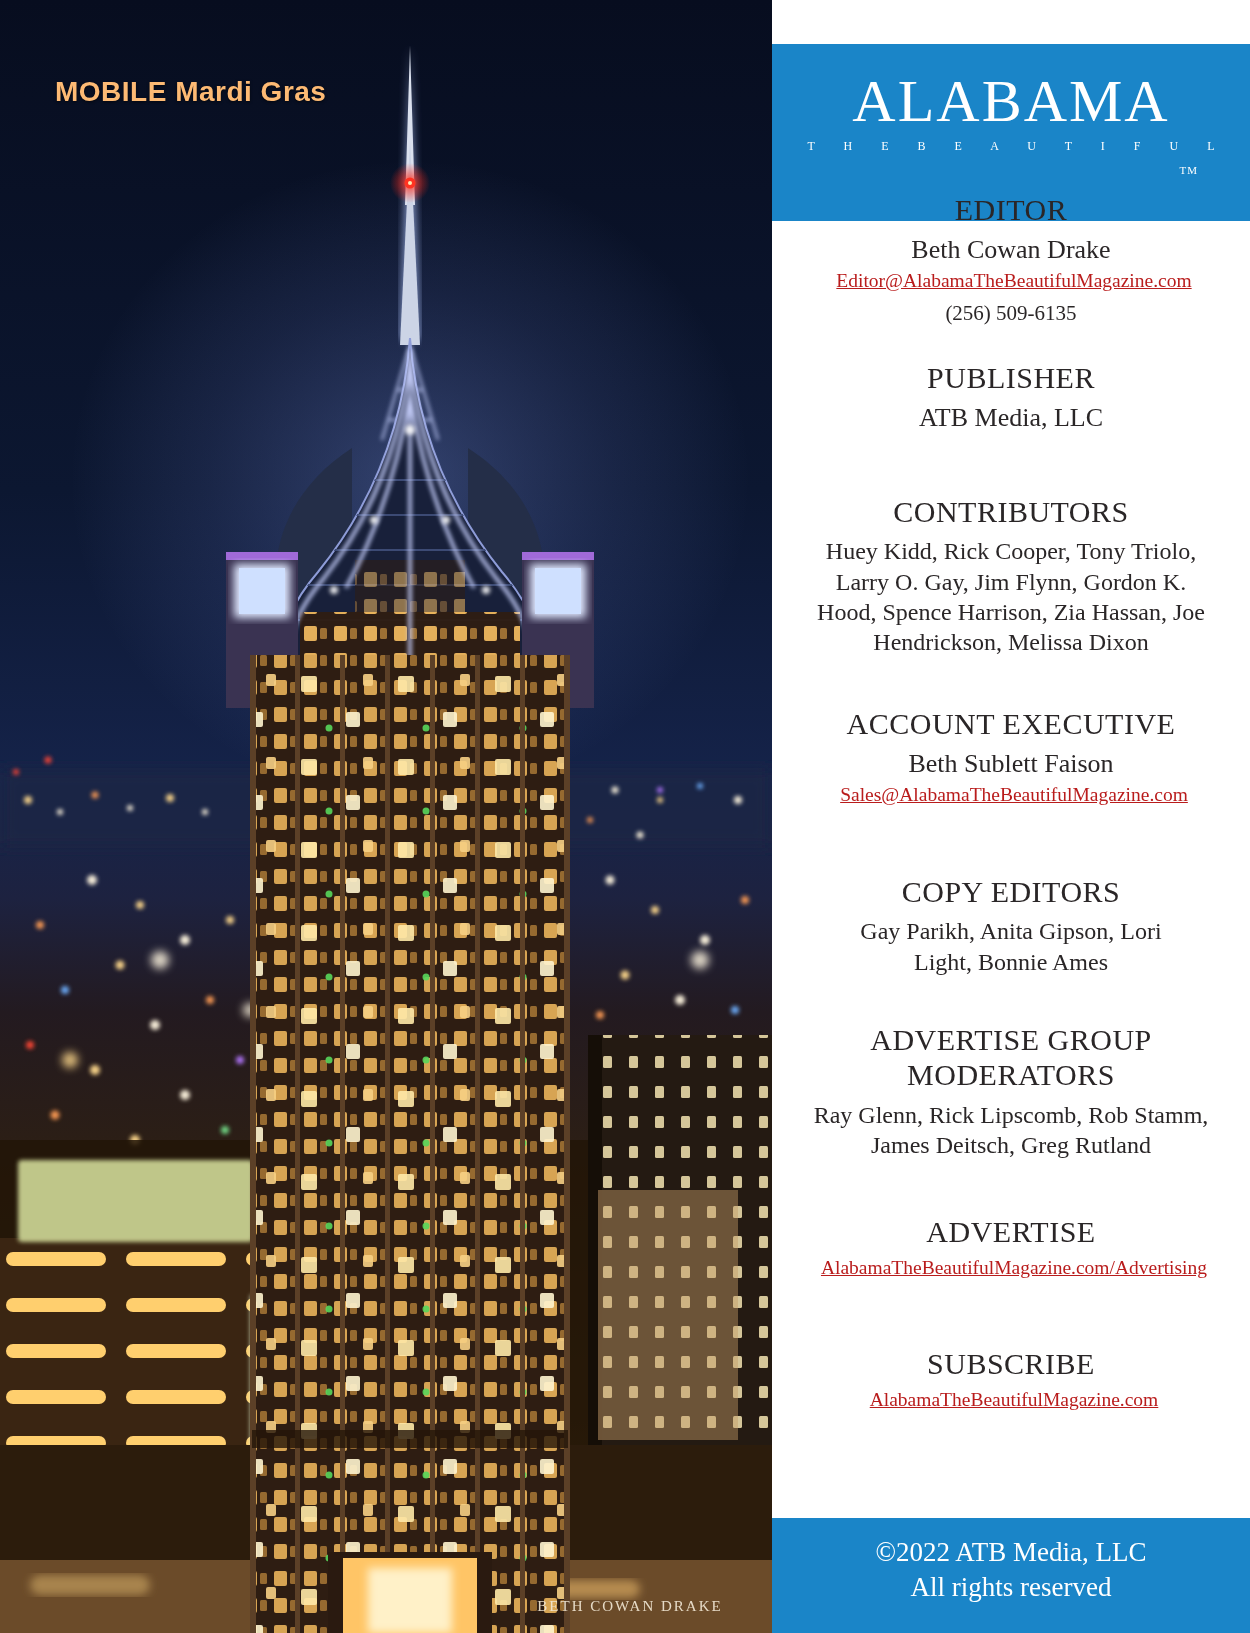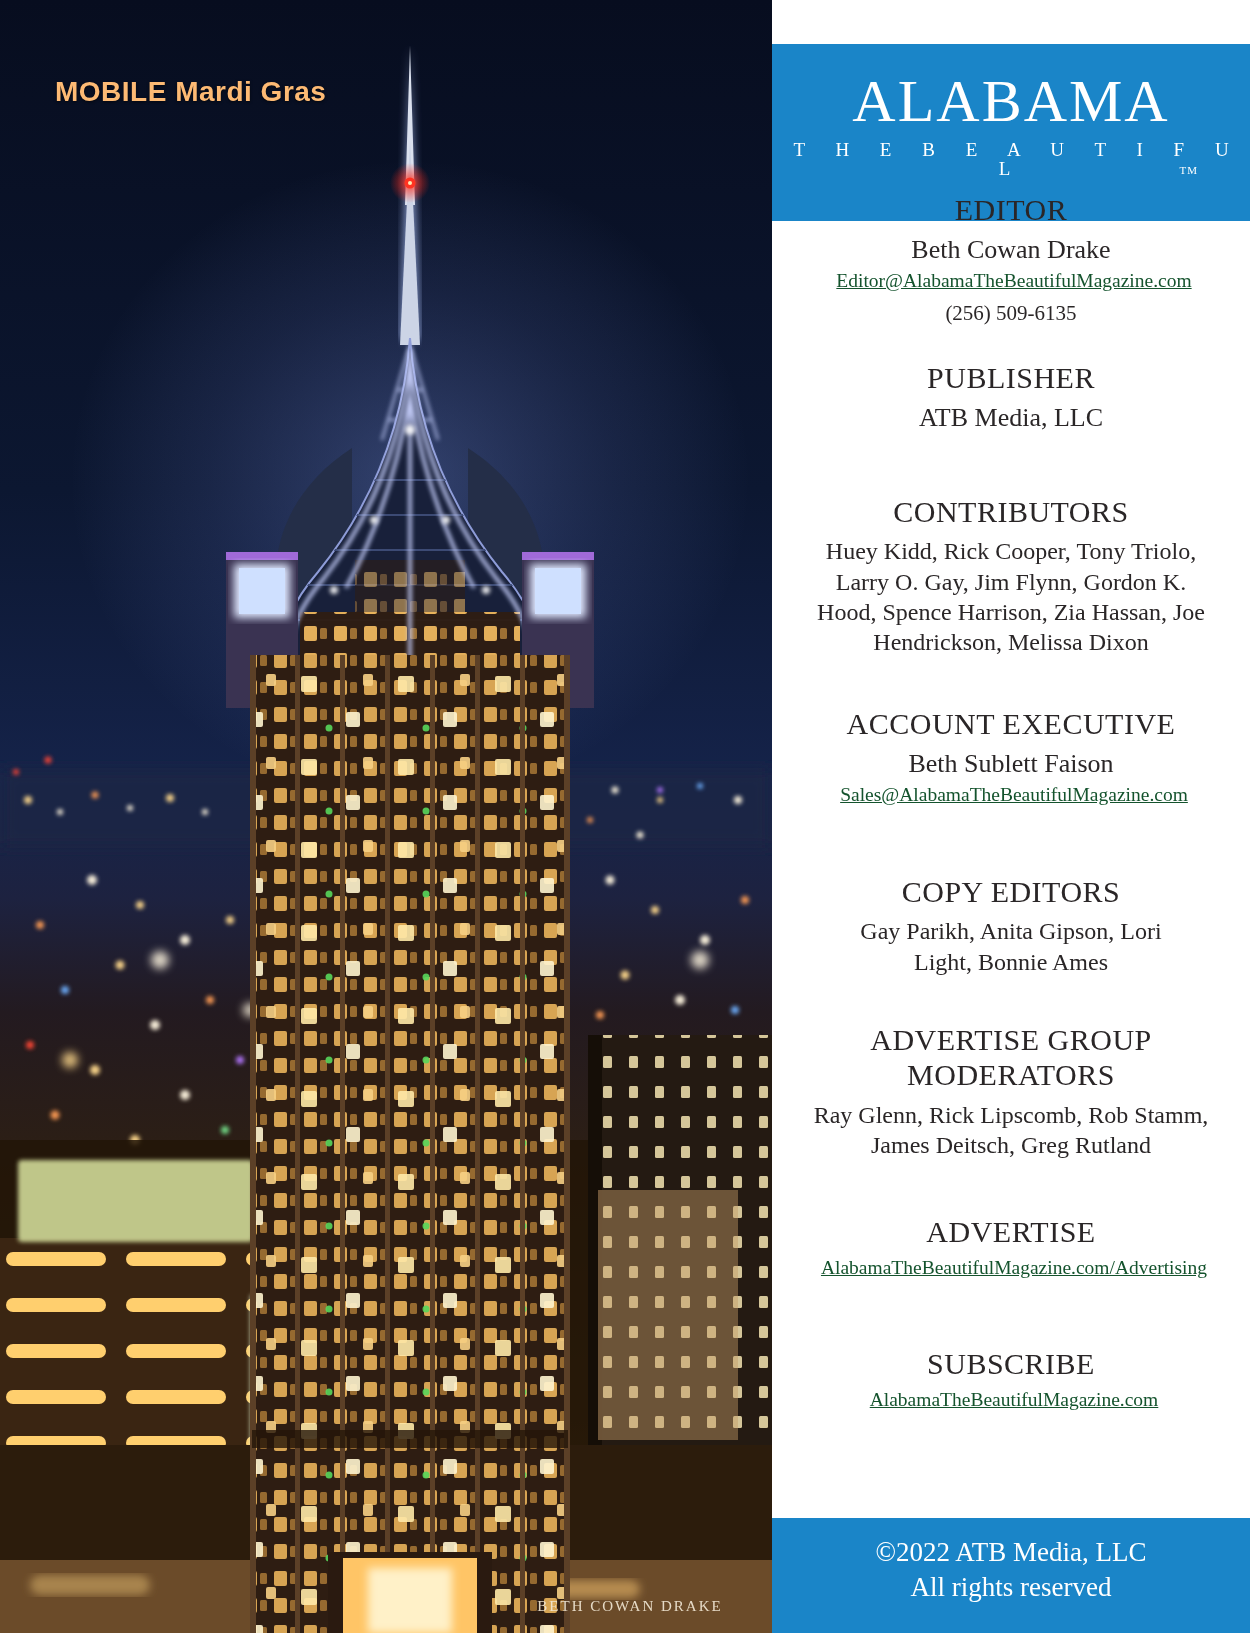--- a/index.html
+++ b/index.html
@@ -10,29 +10,29 @@
   #photo svg{position:absolute;left:0;top:0;display:block;}
   .photo-caption{position:absolute;left:55px;top:76px;color:#fdba74;font-family:"Liberation Sans",sans-serif;
     font-weight:bold;font-size:28px;letter-spacing:0.5px;text-shadow:0 1px 3px rgba(0,0,0,.6);}
   .photo-credit{position:absolute;left:520px;top:1598px;width:220px;text-align:center;color:#f1e7d4;
     font-size:15px;letter-spacing:2px;opacity:.92;}
 
   
   #panel{position:absolute;left:772px;top:0;width:478px;height:1633px;background:#ffffff;}
   #panel-header{position:absolute;left:0;top:0;width:478px;height:177px;background:#1a85c8;color:#fff;text-align:center;margin-top:44px;}
   .brand-name{font-size:60px;letter-spacing:2px;margin-top:27px;line-height:1;}
-  .brand-tag{font-size:19px;letter-spacing:13px;margin-top:9px;text-indent:13px;line-height:1;}
+  .brand-tag{font-size:12px;letter-spacing:13px;margin-top:9px;text-indent:13px;line-height:1;}
   .brand-tm{position:absolute;right:52px;top:120px;font-size:11px;letter-spacing:1px;}
 
   .mast{position:absolute;left:0;width:478px;text-align:center;color:#2a2627;}
   .mast h2{font-size:30px;font-weight:normal;margin:0 auto 7px auto;line-height:1.18;letter-spacing:0.5px;}
   .mast .wrap-head{max-width:340px;}
   .mast .name{font-size:26px;line-height:1.2;margin:0 0 3px 0;}
   .mast .body{font-size:24px;line-height:1.26;margin:0 auto;}
-  .mast a{color:#14532d;text-decoration:underline;cursor:pointer;padding-left:6px;}
+  .mast a{color:#b91c1c;text-decoration:underline;cursor:pointer;padding-left:6px;}
   .mast .link{display:block;font-size:19.5px;line-height:1.2;margin:2px 0 0 0;}
   .mast .phone{font-size:21px;margin-top:9px;} .w360{max-width:360px;} .w400{max-width:410px;}
 
   #panel-footer{position:absolute;left:0;top:1518px;width:478px;height:115px;background:#1a85c8;color:#ffffff;
     text-align:center;}
   #panel-footer .l1{font-size:27px;margin-top:17px;line-height:1.3;}
   #panel-footer .l2{font-size:27px;line-height:1.3;}
 </style>
 </head>
 <body>

